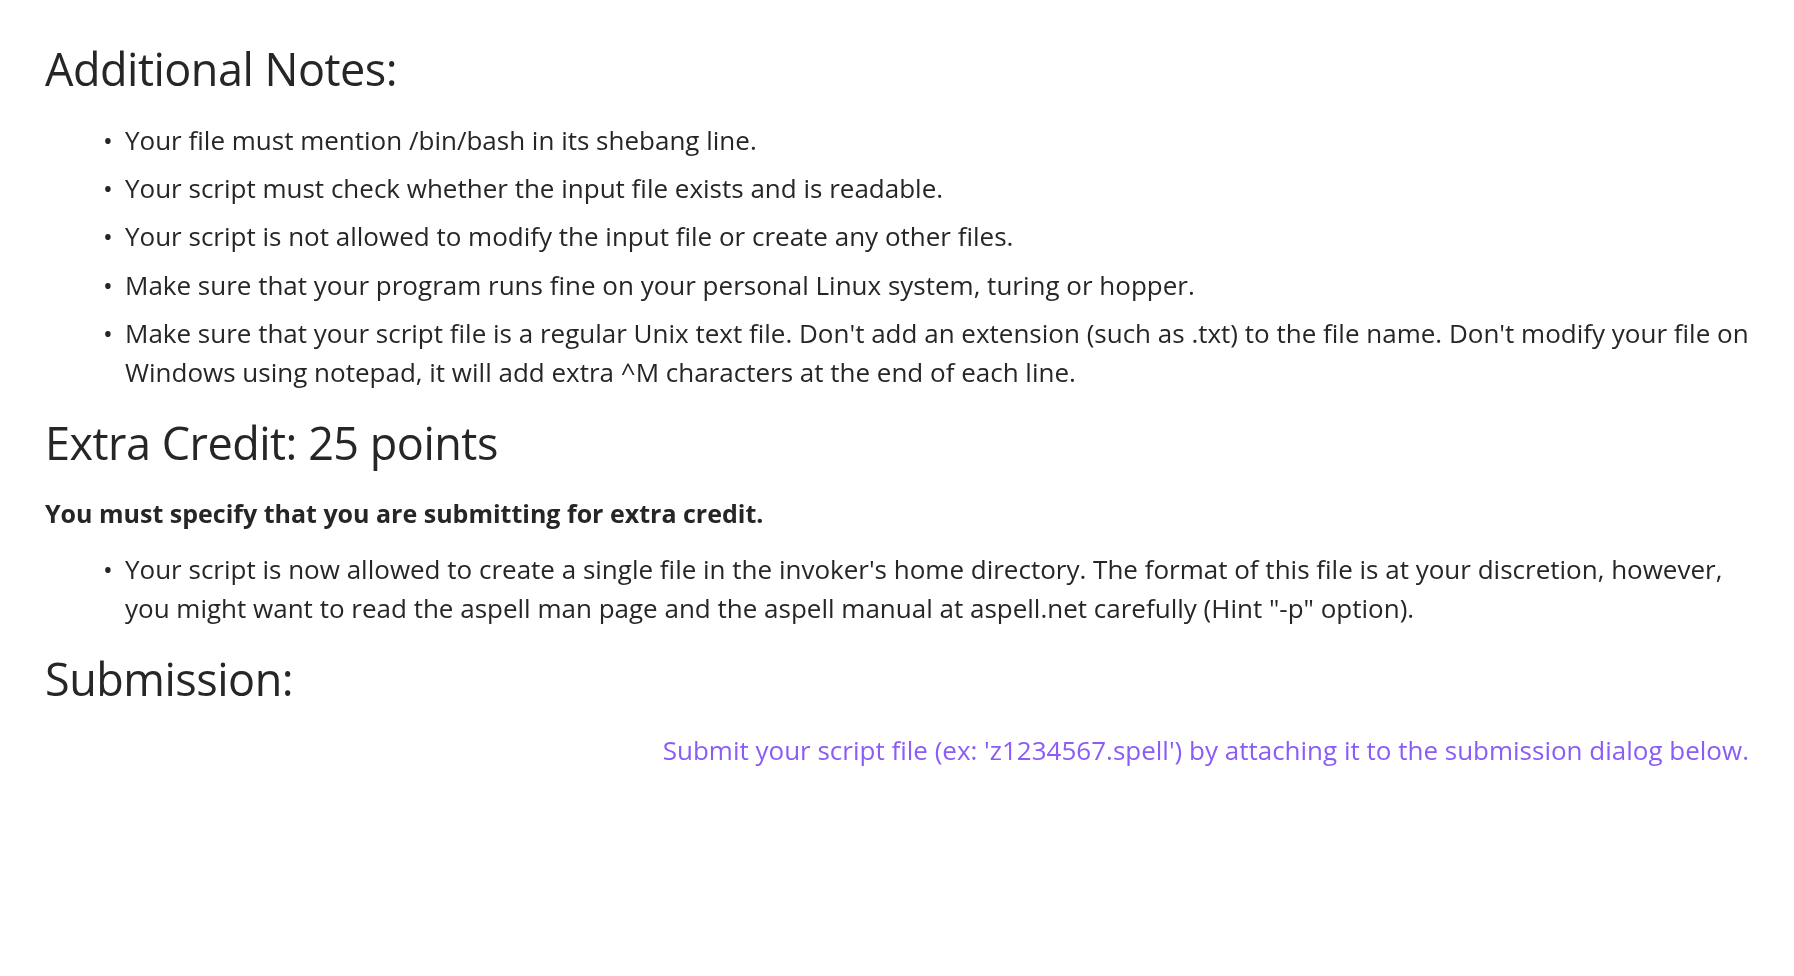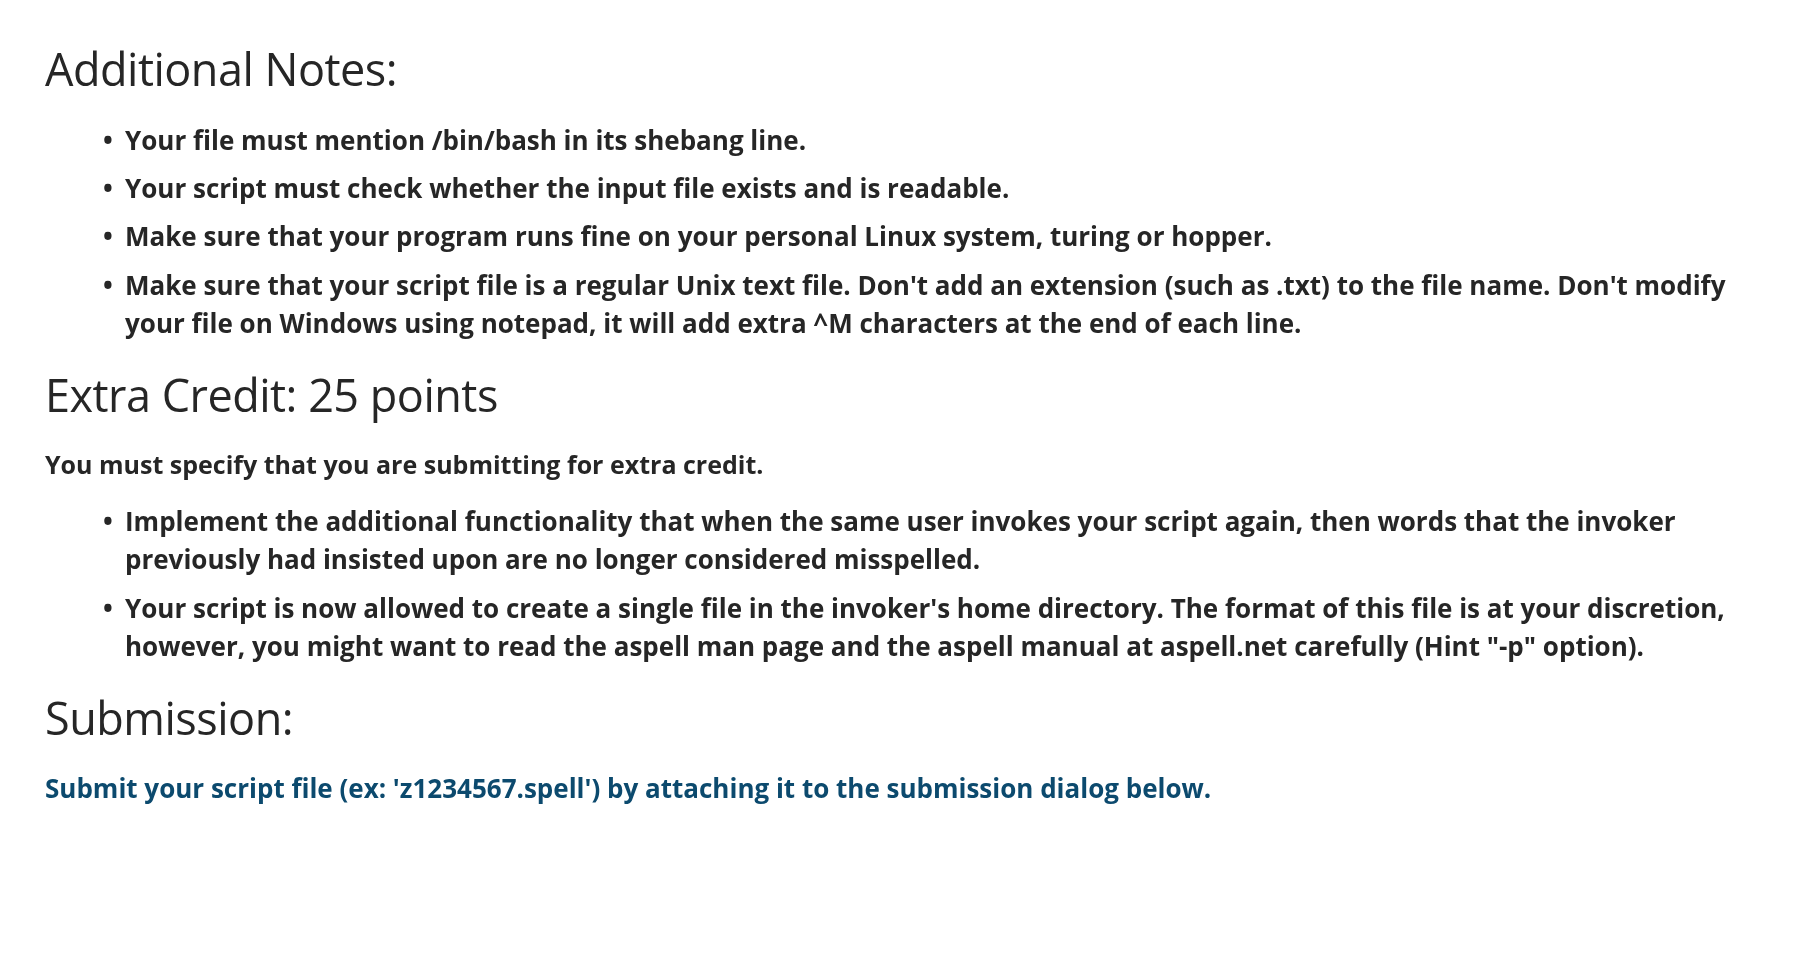--- a/index.html
+++ b/index.html
@@ -1,19 +1,18 @@
 <!DOCTYPE html>
 <html><head>
   <meta charset="utf-8">
   <style>
     * {
       margin: 0;
       padding: 0;
       box-sizing: border-box;
-      font-weight: bold;
     }
     body {
       font-family: -apple-system, BlinkMacSystemFont, "Segoe UI", "Open Sans", Helvetica, Arial, sans-serif;
       background: #ffffff;
       color: #262626;
       padding: 35px 45px;
       line-height: 1.5;
       width: 1794px;
     }
     h2 {
@@ -47,36 +46,37 @@
     }
     li::before {
       content: "•";
       position: absolute;
       left: -22px;
       top: 0;
       color: #262626;
     }
     p {
       font-size: 26px;
-      color: #0c4a6e;
+      color: #8b5cf6;
       line-height: 1.5;
+      text-align: right;
     }
   </style>
 </head>
 <body>
 
 <h2>Additional Notes:</h2>
 <ul>
   <li>Your file must mention /bin/bash in its shebang line.</li>
   <li>Your script must check whether the input file exists and is readable.</li>
+  <li>Your script is not allowed to modify the input file or create any other files.</li>
   <li>Make sure that your program runs fine on your personal Linux system, turing or hopper.</li>
   <li>Make sure that your script file is a regular Unix text file. Don't add an extension (such as .txt) to the file name. Don't modify your file on Windows using notepad, it will add extra ^M characters at the end of each line.</li>
 </ul>
 
 <h2>Extra Credit: 25 points</h2>
 <div class="bold-note">You must specify that you are submitting for extra credit.</div>
 <ul>
-  <li>Implement the additional functionality that when the same user invokes your script again, then words that the invoker previously had insisted upon are no longer considered misspelled.</li>
   <li>Your script is now allowed to create a single file in the invoker's home directory. The format of this file is at your discretion, however, you might want to read the aspell man page and the aspell manual at aspell.net carefully (Hint "-p" option).</li>
 </ul>
 
 <h2>Submission:</h2>
 <p>Submit your script file (ex: 'z1234567.spell') by attaching it to the submission dialog below.</p>
 
 </body></html>

